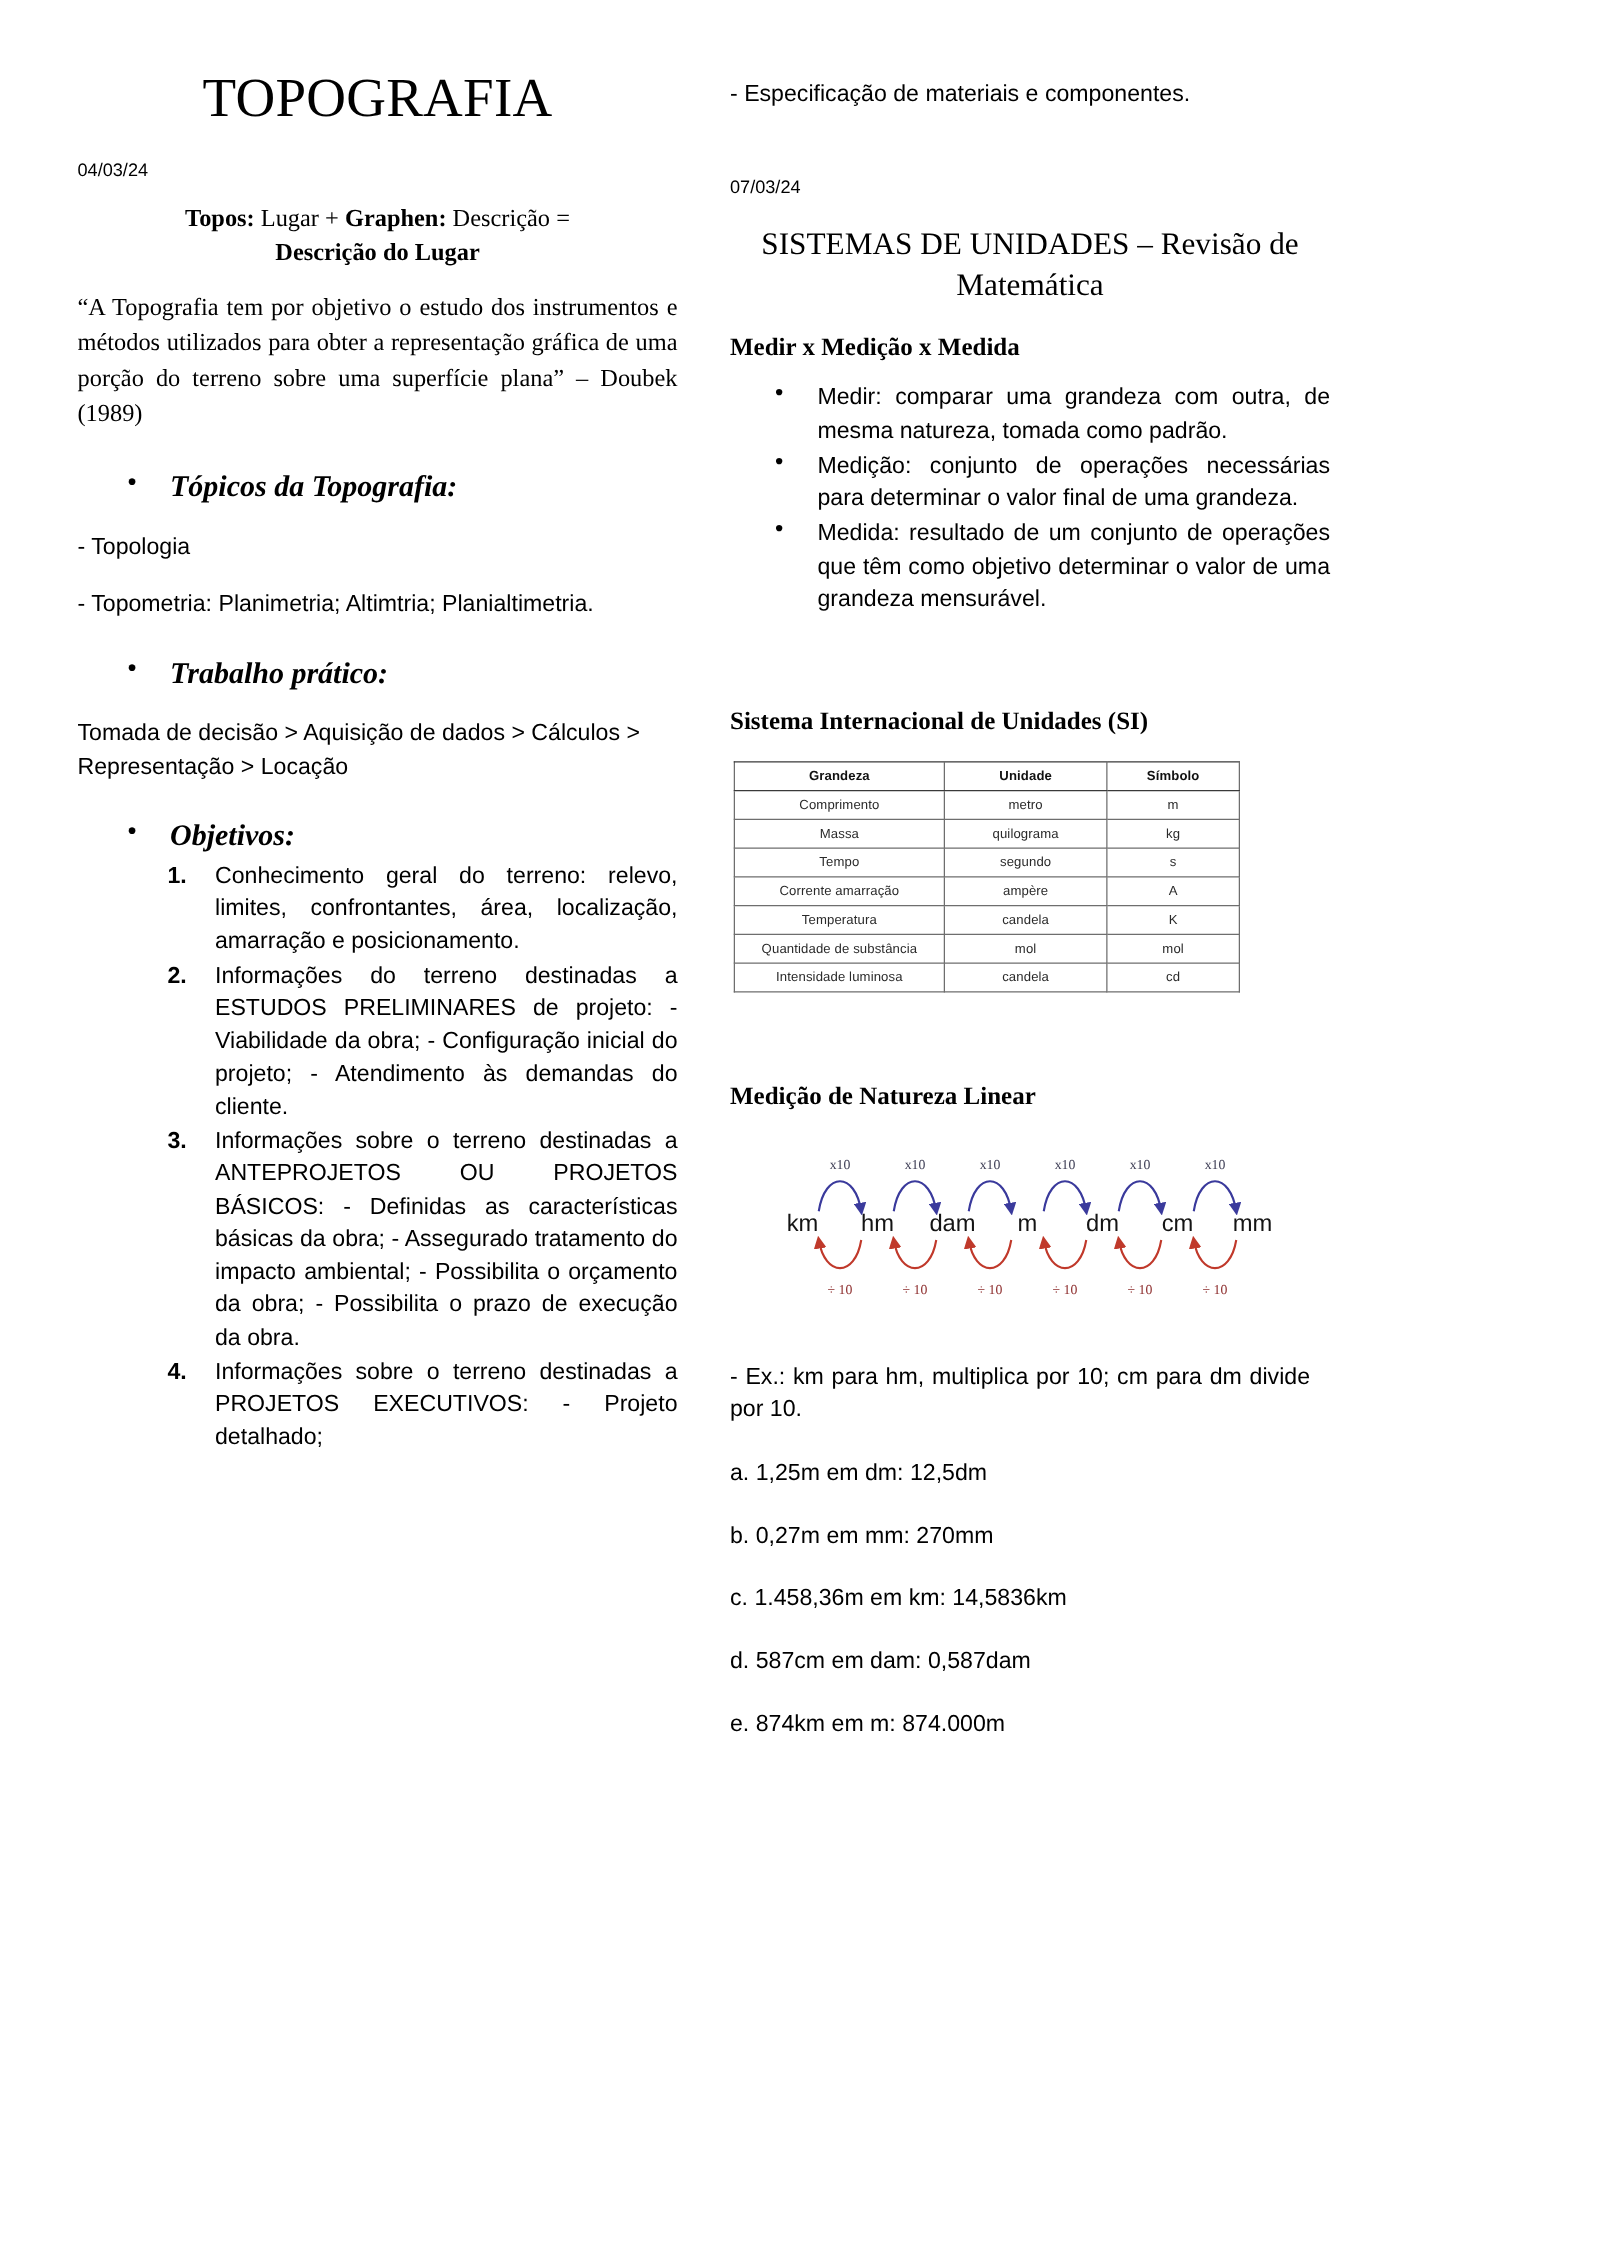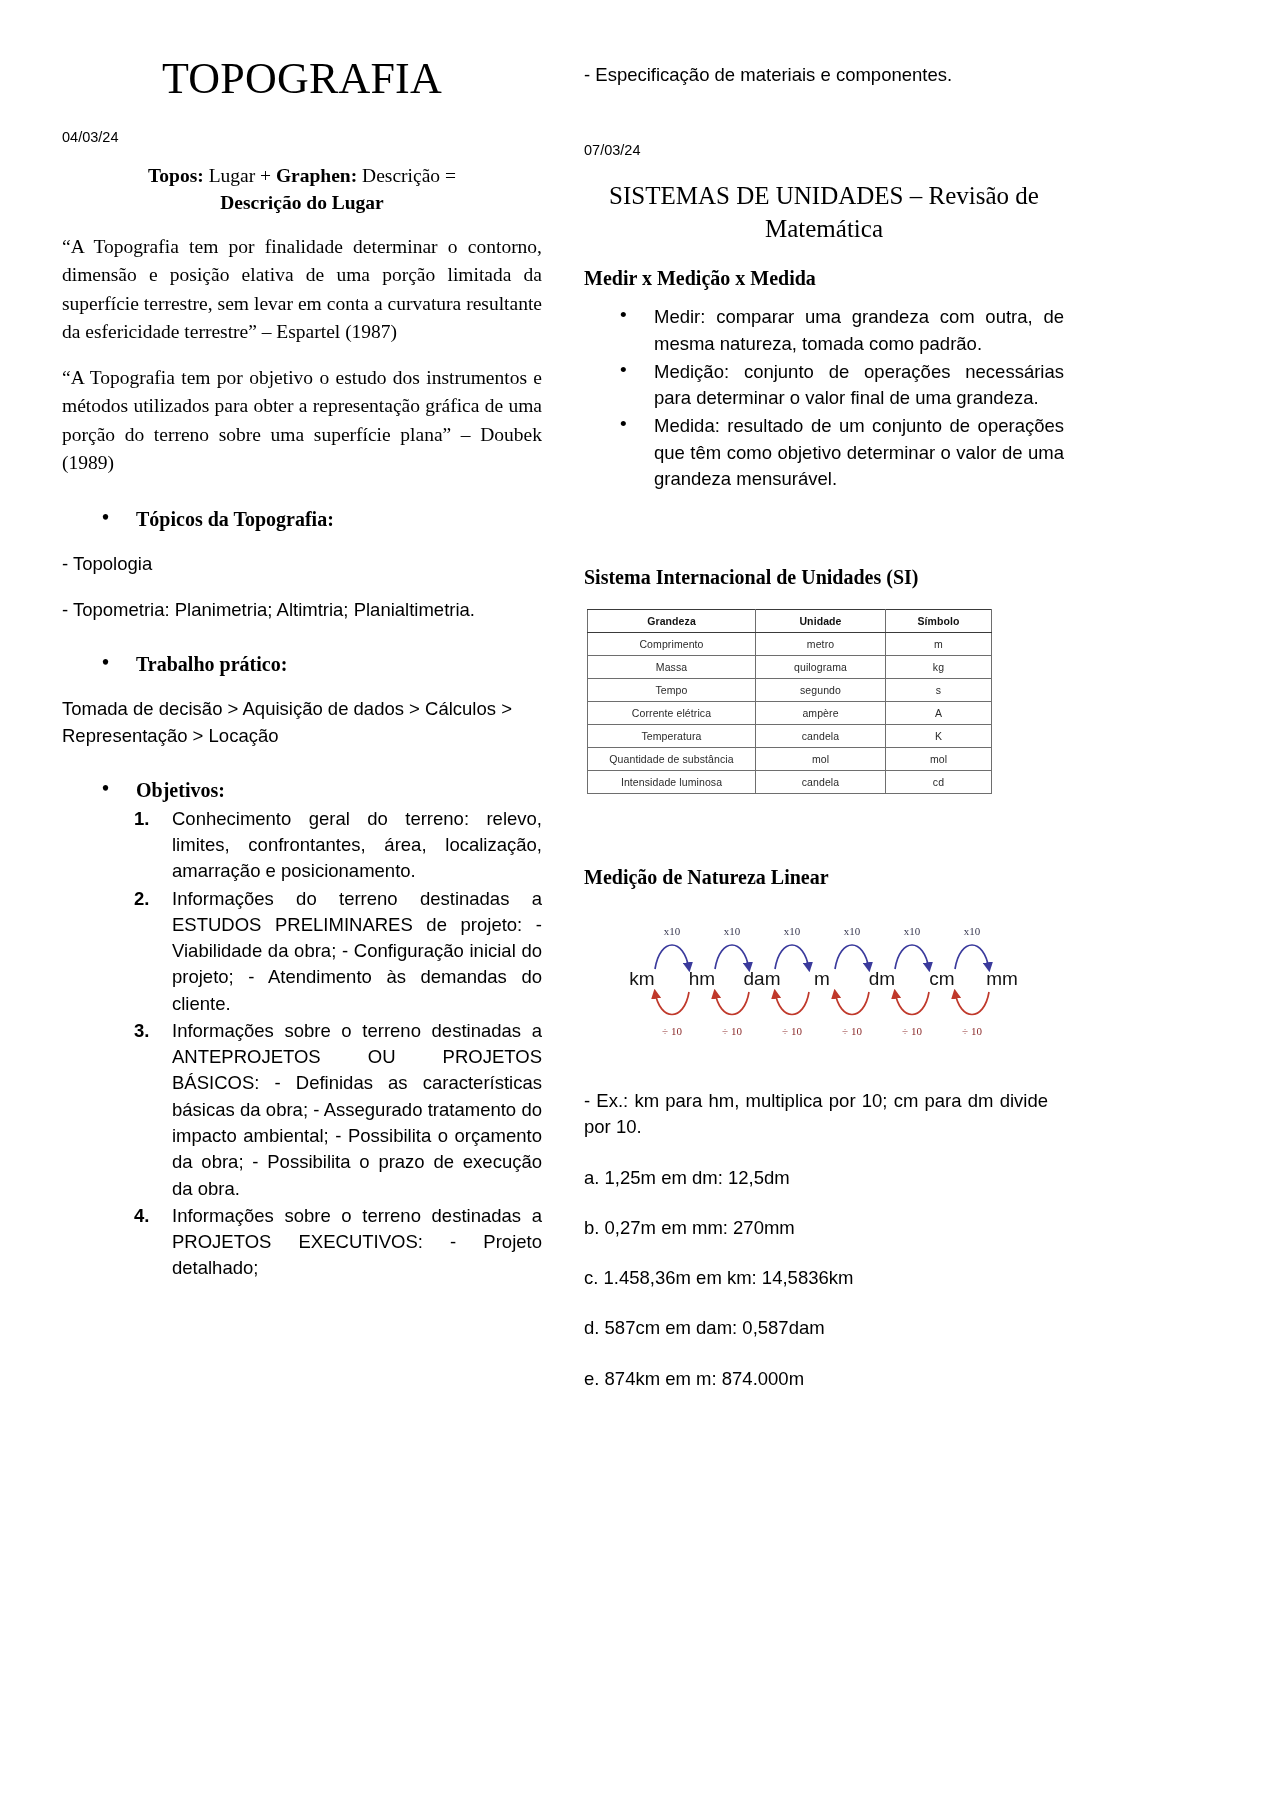--- a/index.html
+++ b/index.html
@@ -98,24 +98,25 @@
 
   
   ul.topic-list {
     list-style: none;
     margin: 30px 0 0 0;
     padding: 0 0 0 40px;
   }
   ul.topic-list > li {
     position: relative;
     font-family: "Liberation Serif", serif;
-    font-size: 20px;
+    font-size: 24px;
     font-weight: bold;
     padding-left: 34px;
     margin-bottom: 4px;
+    font-style: italic;
   }
   ul.topic-list > li::before {
     content: "\2022";
     position: absolute;
     left: 0;
     top: -2px;
     font-size: 20px;
   }
 
   
@@ -245,21 +246,20 @@
 
       <h1 class="doc-title">TOPOGRAFIA</h1>
 
       <div class="datestamp">04/03/24</div>
 
       <div class="centered-serif">
         <b>Topos:</b><span> Lugar + </span><b>Graphen:</b><span> Descrição =</span><br>
         <b>Descrição do Lugar</b>
       </div>
 
-      <p class="just-serif">“A Topografia tem por finalidade determinar o contorno, dimensão e posição elativa de uma porção limitada da superfície terrestre, sem levar em conta a curvatura resultante da esfericidade terrestre” – Espartel (1987)</p>
 
       <p class="just-serif">“A Topografia tem por objetivo o estudo dos instrumentos e métodos utilizados para obter a representação gráfica de uma porção do terreno sobre uma superfície plana” – Doubek (1989)</p>
 
       <ul class="topic-list">
         <li>Tópicos da Topografia:</li>
       </ul>
 
       <p class="plain-sans">- Topologia</p>
 
       <p class="just-sans">-    Topometria:    Planimetria;    Altimtria; Planialtimetria.</p>
@@ -329,21 +329,21 @@
               <td>Massa</td>
               <td>quilograma</td>
               <td>kg</td>
             </tr>
             <tr>
               <td>Tempo</td>
               <td>segundo</td>
               <td>s</td>
             </tr>
             <tr>
-              <td>Corrente elétrica</td>
+              <td>Corrente amarração</td>
               <td>ampère</td>
               <td>A</td>
             </tr>
             <tr>
               <td>Temperatura</td>
               <td>candela</td>
               <td>K</td>
             </tr>
             <tr>
               <td>Quantidade de substância</td>

